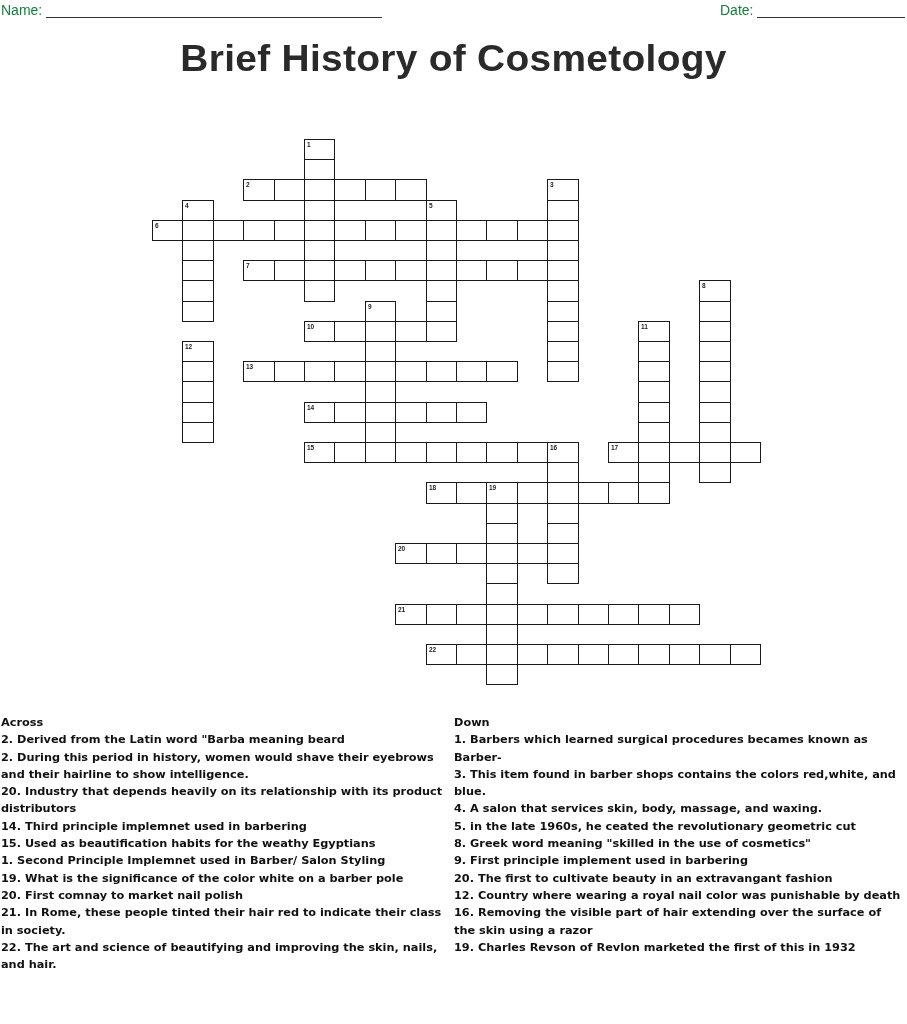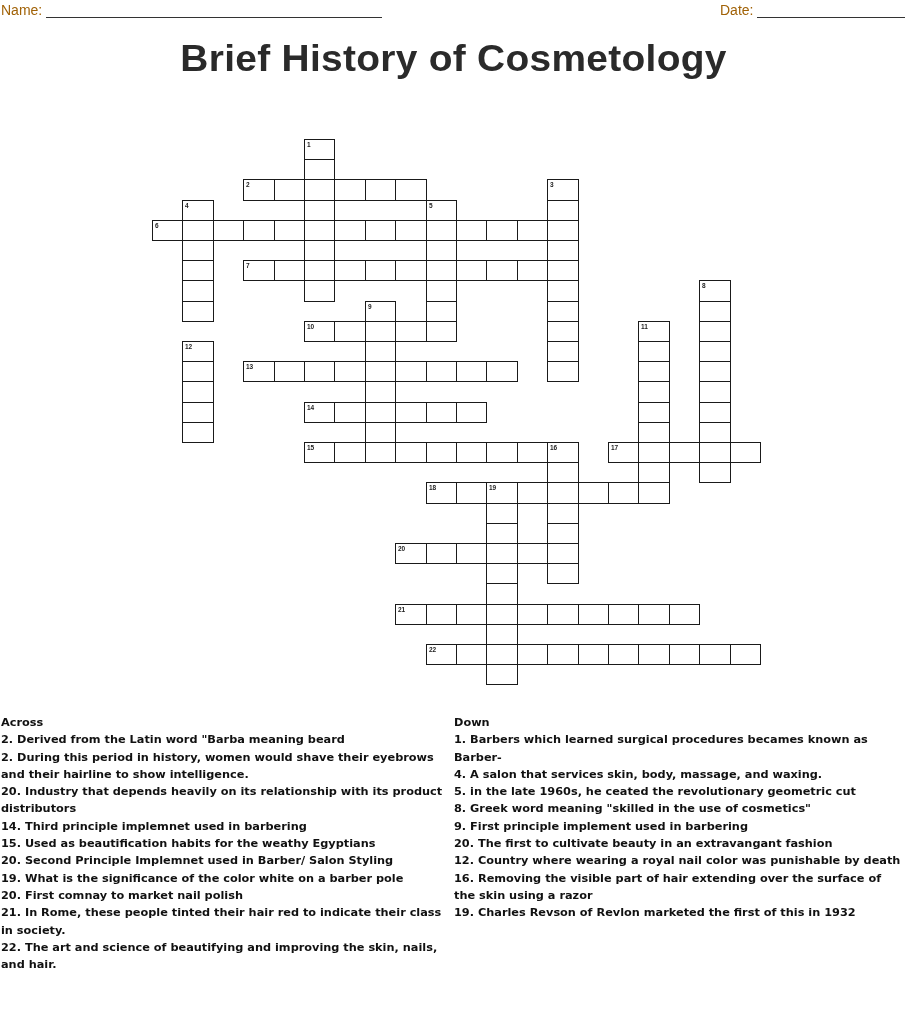--- a/index.html
+++ b/index.html
@@ -1,17 +1,17 @@
 <!DOCTYPE html>
 <html><head>
   <meta charset="utf-8">
   <style>
     html, body { margin: 0; padding: 0; background: #ffffff; }
     body { width: 907px; height: 1024px; position: relative; overflow: hidden; color: #111; }
-    .hdr { position: absolute; top: 2px; font-family: "Liberation Sans", sans-serif; font-size: 14px; color: #a16207; }
+    .hdr { position: absolute; top: 2px; font-family: "Liberation Sans", sans-serif; font-size: 14px; color: #15803d; }
     .hdr-name { left: 1px; }
     .hdr-date { left: 720px; }
     .hdr .line { display: inline-block; border-bottom: 1px solid #333; height: 14px; vertical-align: bottom; margin-left: 4px; }
     .hdr-name .line { width: 336px; }
     .hdr-date .line { width: 148px; }
     .title { position: absolute; top: 38px; left: 0; width: 907px; text-align: center;
              font-family: "Liberation Sans", sans-serif; font-weight: bold; font-size: 37px;
              color: #2a2a2a; letter-spacing: 0.3px; transform: scaleX(1.05); }
     #grid { position: absolute; left: 0; top: 0; width: 907px; height: 700px; }
     .cell { position: absolute; box-sizing: border-box; border: 1.6px solid #1a1a1a; background: #fff; }
@@ -240,30 +240,31 @@
     <div class="cell" style="left: 730px; top: 644px; width: 31px; height: 21px;"></div>
   </div>
 
 <div class="clues clues-across">
   <h3>Across</h3>
   <p class="clue">2. Derived from the Latin word "Barba meaning beard</p>
   <p class="clue">2. During this period in history, women would shave their eyebrows and their hairline to show intelligence.</p>
   <p class="clue">20. Industry that depends heavily on its relationship with its product distributors</p>
   <p class="clue">14. Third principle implemnet used in barbering</p>
   <p class="clue">15. Used as beautification habits for the weathy Egyptians</p>
-  <p class="clue">20. Second Principle Implemnet used in Barber/ Salon Styling</p>
+  <p class="clue">1. Second Principle Implemnet used in Barber/ Salon Styling</p>
   <p class="clue">19. What is the significance of the color white on a barber pole</p>
   <p class="clue">20. First comnay to market nail polish</p>
   <p class="clue">21. In Rome, these people tinted their hair red to indicate their class in society.</p>
   <p class="clue">22. The art and science of beautifying and improving the skin, nails, and hair.</p>
 </div>
 
 <div class="clues clues-down">
   <h3>Down</h3>
   <p class="clue">1. Barbers which learned surgical procedures becames known as Barber-</p>
+  <p class="clue">3. This item found in barber shops contains the colors red,white, and blue.</p>
   <p class="clue">4. A salon that services skin, body, massage, and waxing.</p>
   <p class="clue">5. in the late 1960s, he ceated the revolutionary geometric cut</p>
   <p class="clue">8. Greek word meaning "skilled in the use of cosmetics"</p>
   <p class="clue">9. First principle implement used in barbering</p>
   <p class="clue">20. The first to cultivate beauty in an extravangant fashion</p>
   <p class="clue">12. Country where wearing a royal nail color was punishable by death</p>
   <p class="clue">16. Removing the visible part of hair extending over the surface of the skin using a razor</p>
   <p class="clue">19. Charles Revson of Revlon marketed the first of this in 1932</p>
 </div>
 

